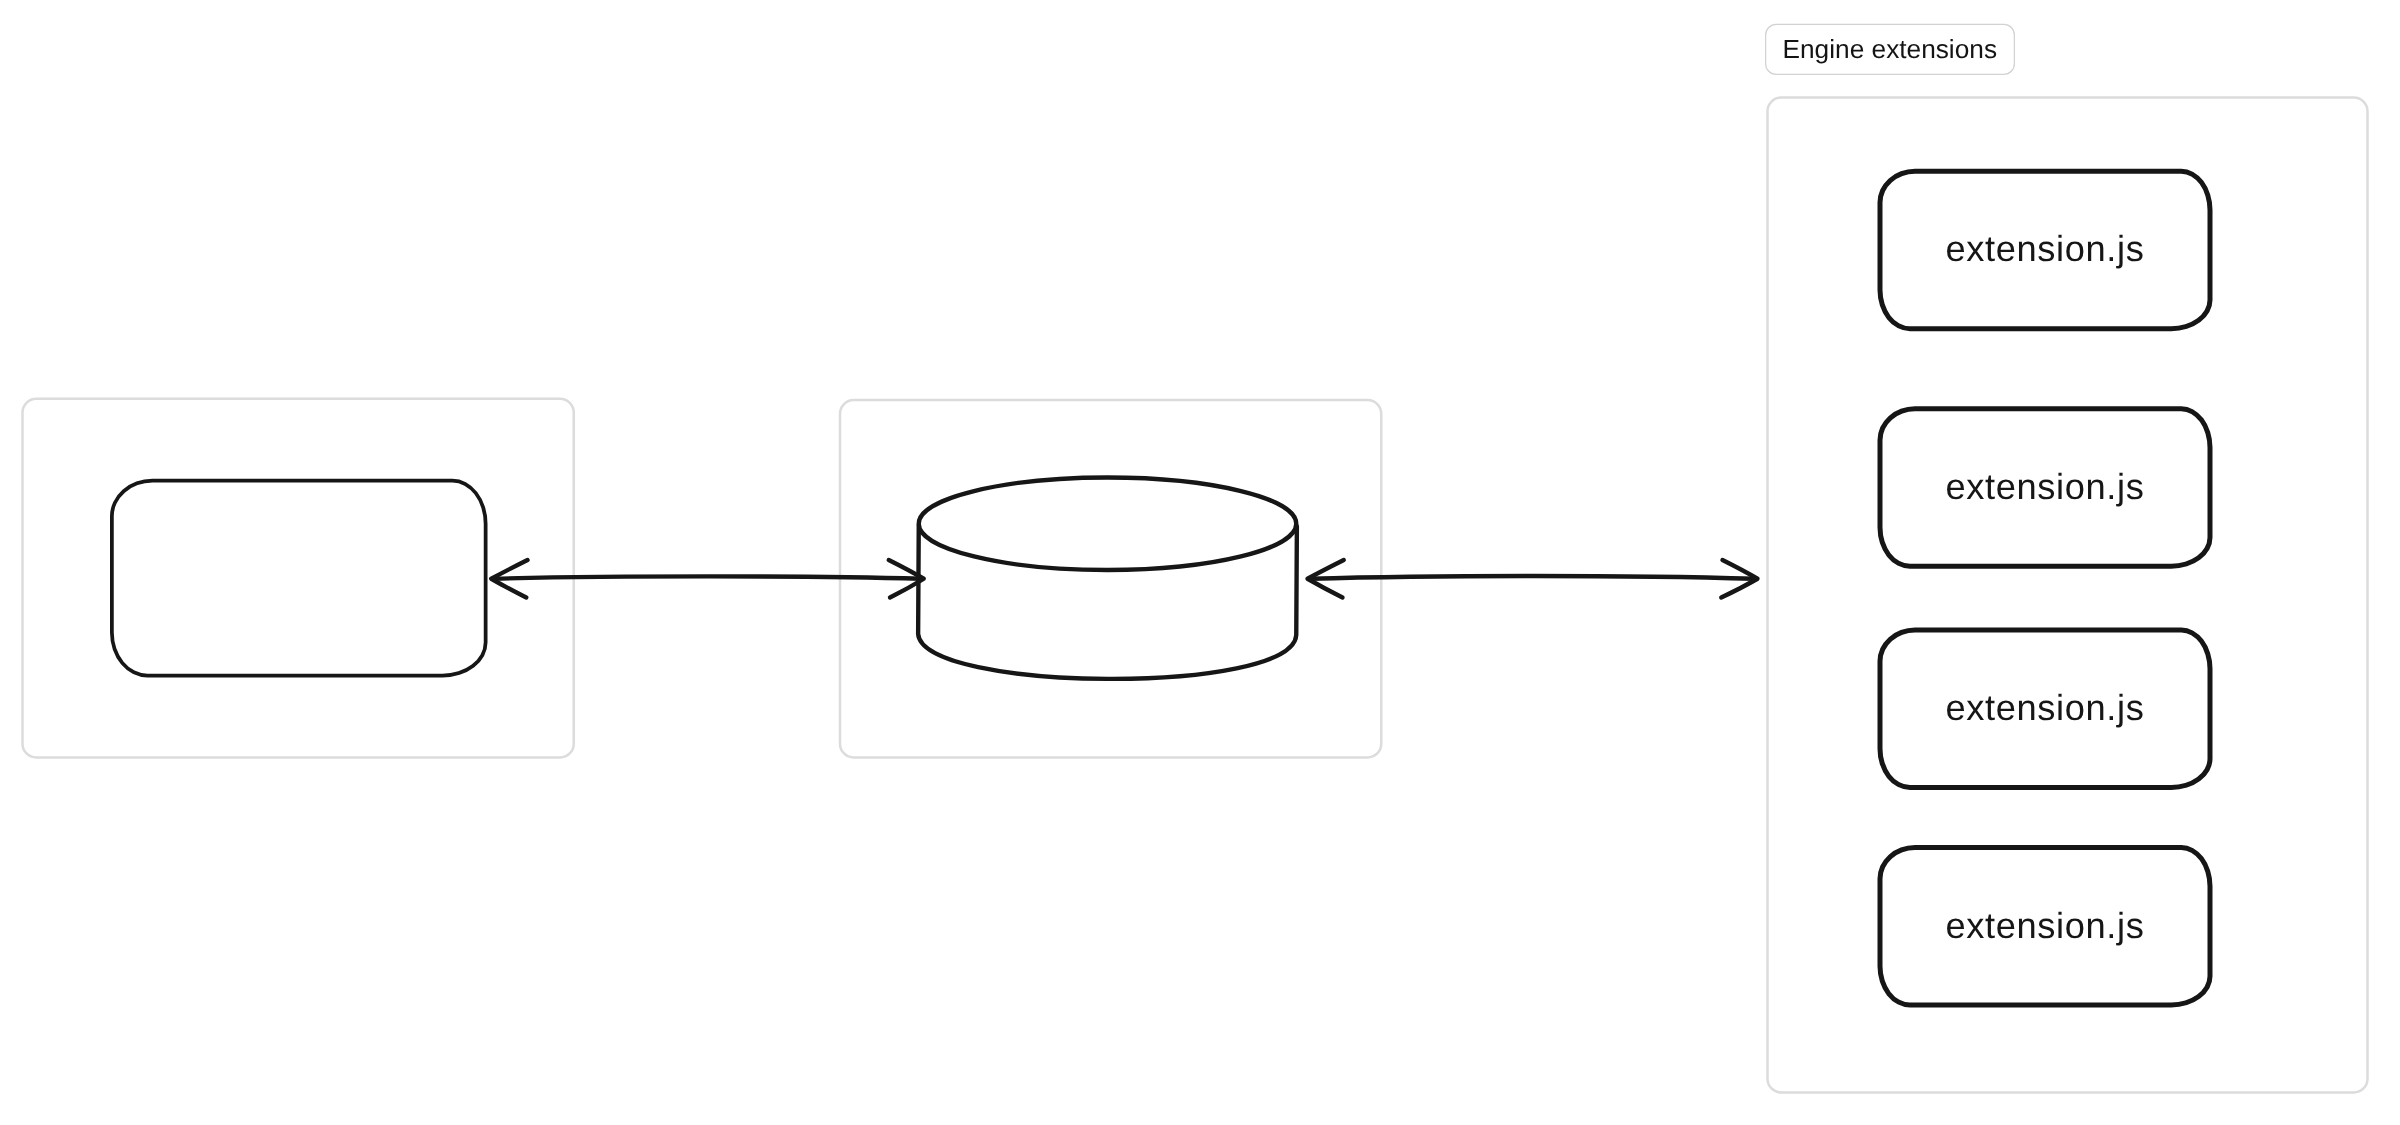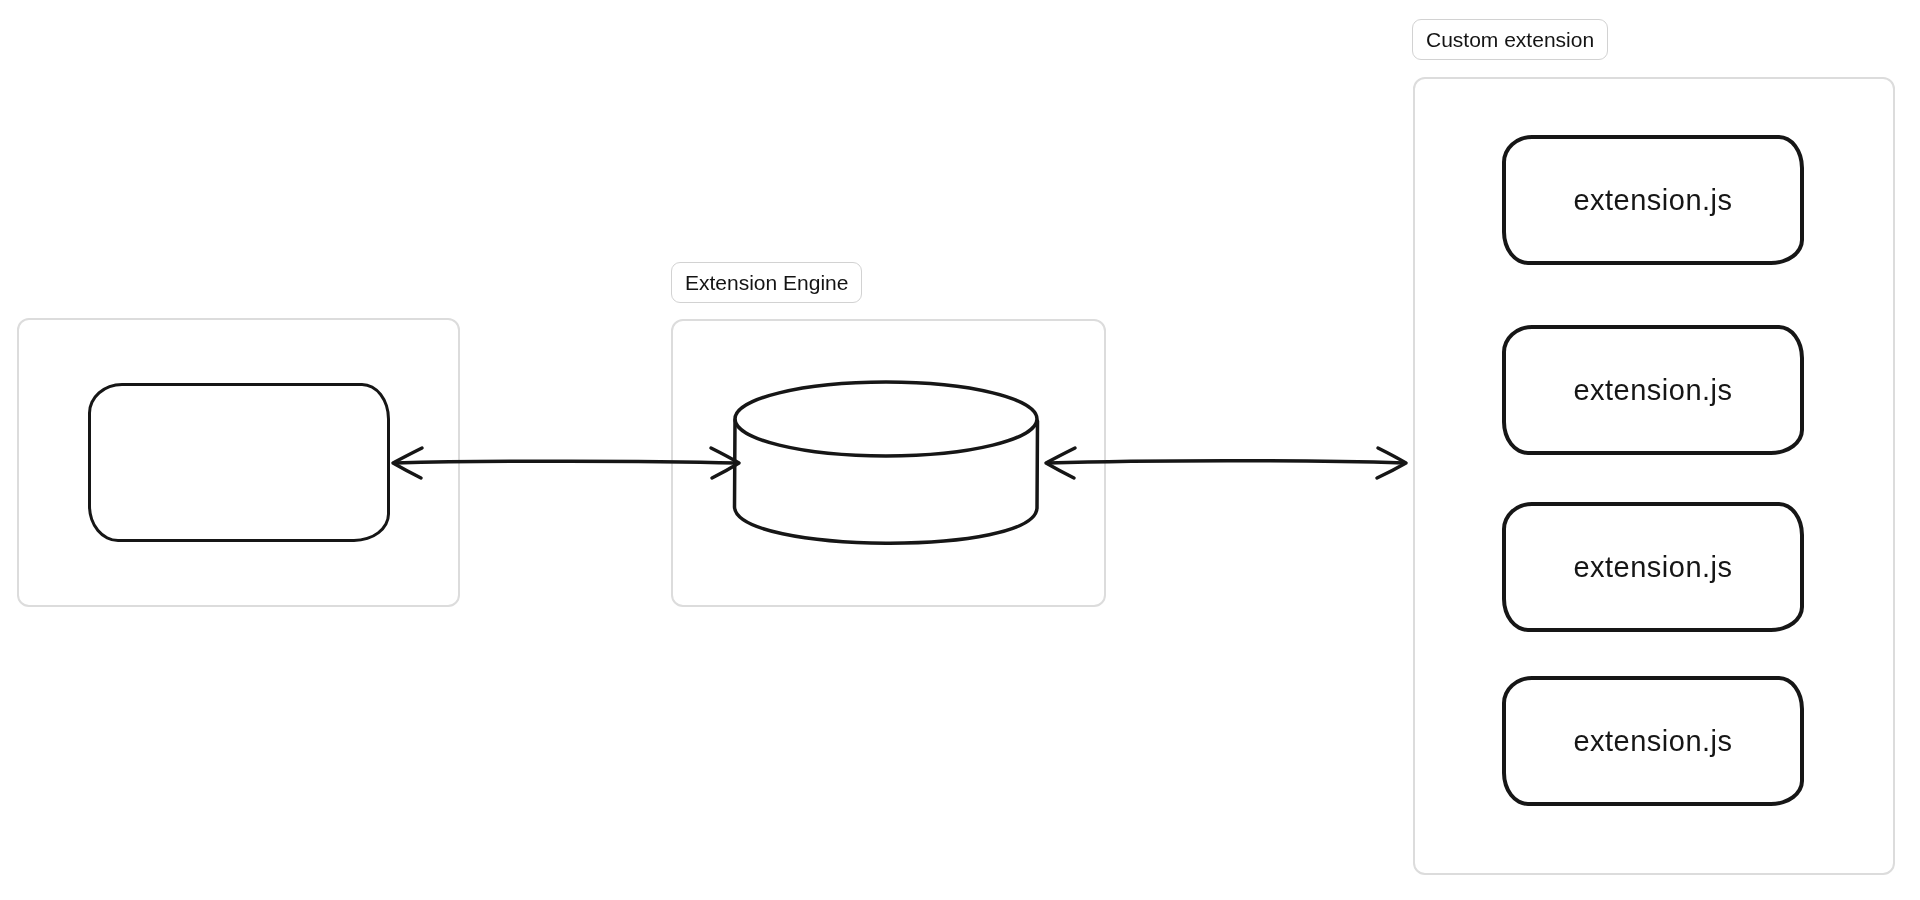--- a/index.html
+++ b/index.html
@@ -32,21 +32,21 @@
   }
   .sketch-rect {
     position: absolute;
     background: #ffffff;
     border: 3.5px solid #161616;
     border-radius: 34px 28px 36px 30px / 30px 36px 28px 36px;
     box-sizing: border-box;
   }
   .ext-box {
     position: absolute;
-    width: 302px;
+    width: 268px;
     height: 130px;
     background: #ffffff;
     border: 4px solid #161616;
     border-radius: 30px 25px 33px 26px / 27px 33px 25px 33px;
     display: flex;
     align-items: center;
     justify-content: center;
     box-sizing: border-box;
   }
   .ext-box span {
@@ -71,25 +71,22 @@
 </style>
 </head>
 <body>
 
 <div class="canvas">
 
   <div class="frame" style="left:17px; top:318px; width:443px; height:289px;"></div>
   <div class="frame" style="left:671px; top:319px; width:435px; height:288px;"></div>
   <div class="frame" style="left:1413px; top:77px; width:482px; height:798px;"></div>
 
-  <div class="chip" style="left:671px; top:262px;">
-    <span>Extension Engine</span>
-  </div>
   <div class="chip" style="left:1412px; top:19px;">
-    <span>Custom extension</span>
+    <span>Engine extensions</span>
   </div>
 
   <div class="sketch-rect" style="left:88px; top:383px; width:302px; height:159px;"></div>
 
   <svg class="overlay" viewBox="0 0 1920 900">
 
     <g>
       <ellipse cx="886" cy="419" rx="151" ry="37"></ellipse>
       <path d="M 735 420 L 734.5 507 C 737 554 1035 556 1037 508 L 1037.5 421"></path>
     </g>

